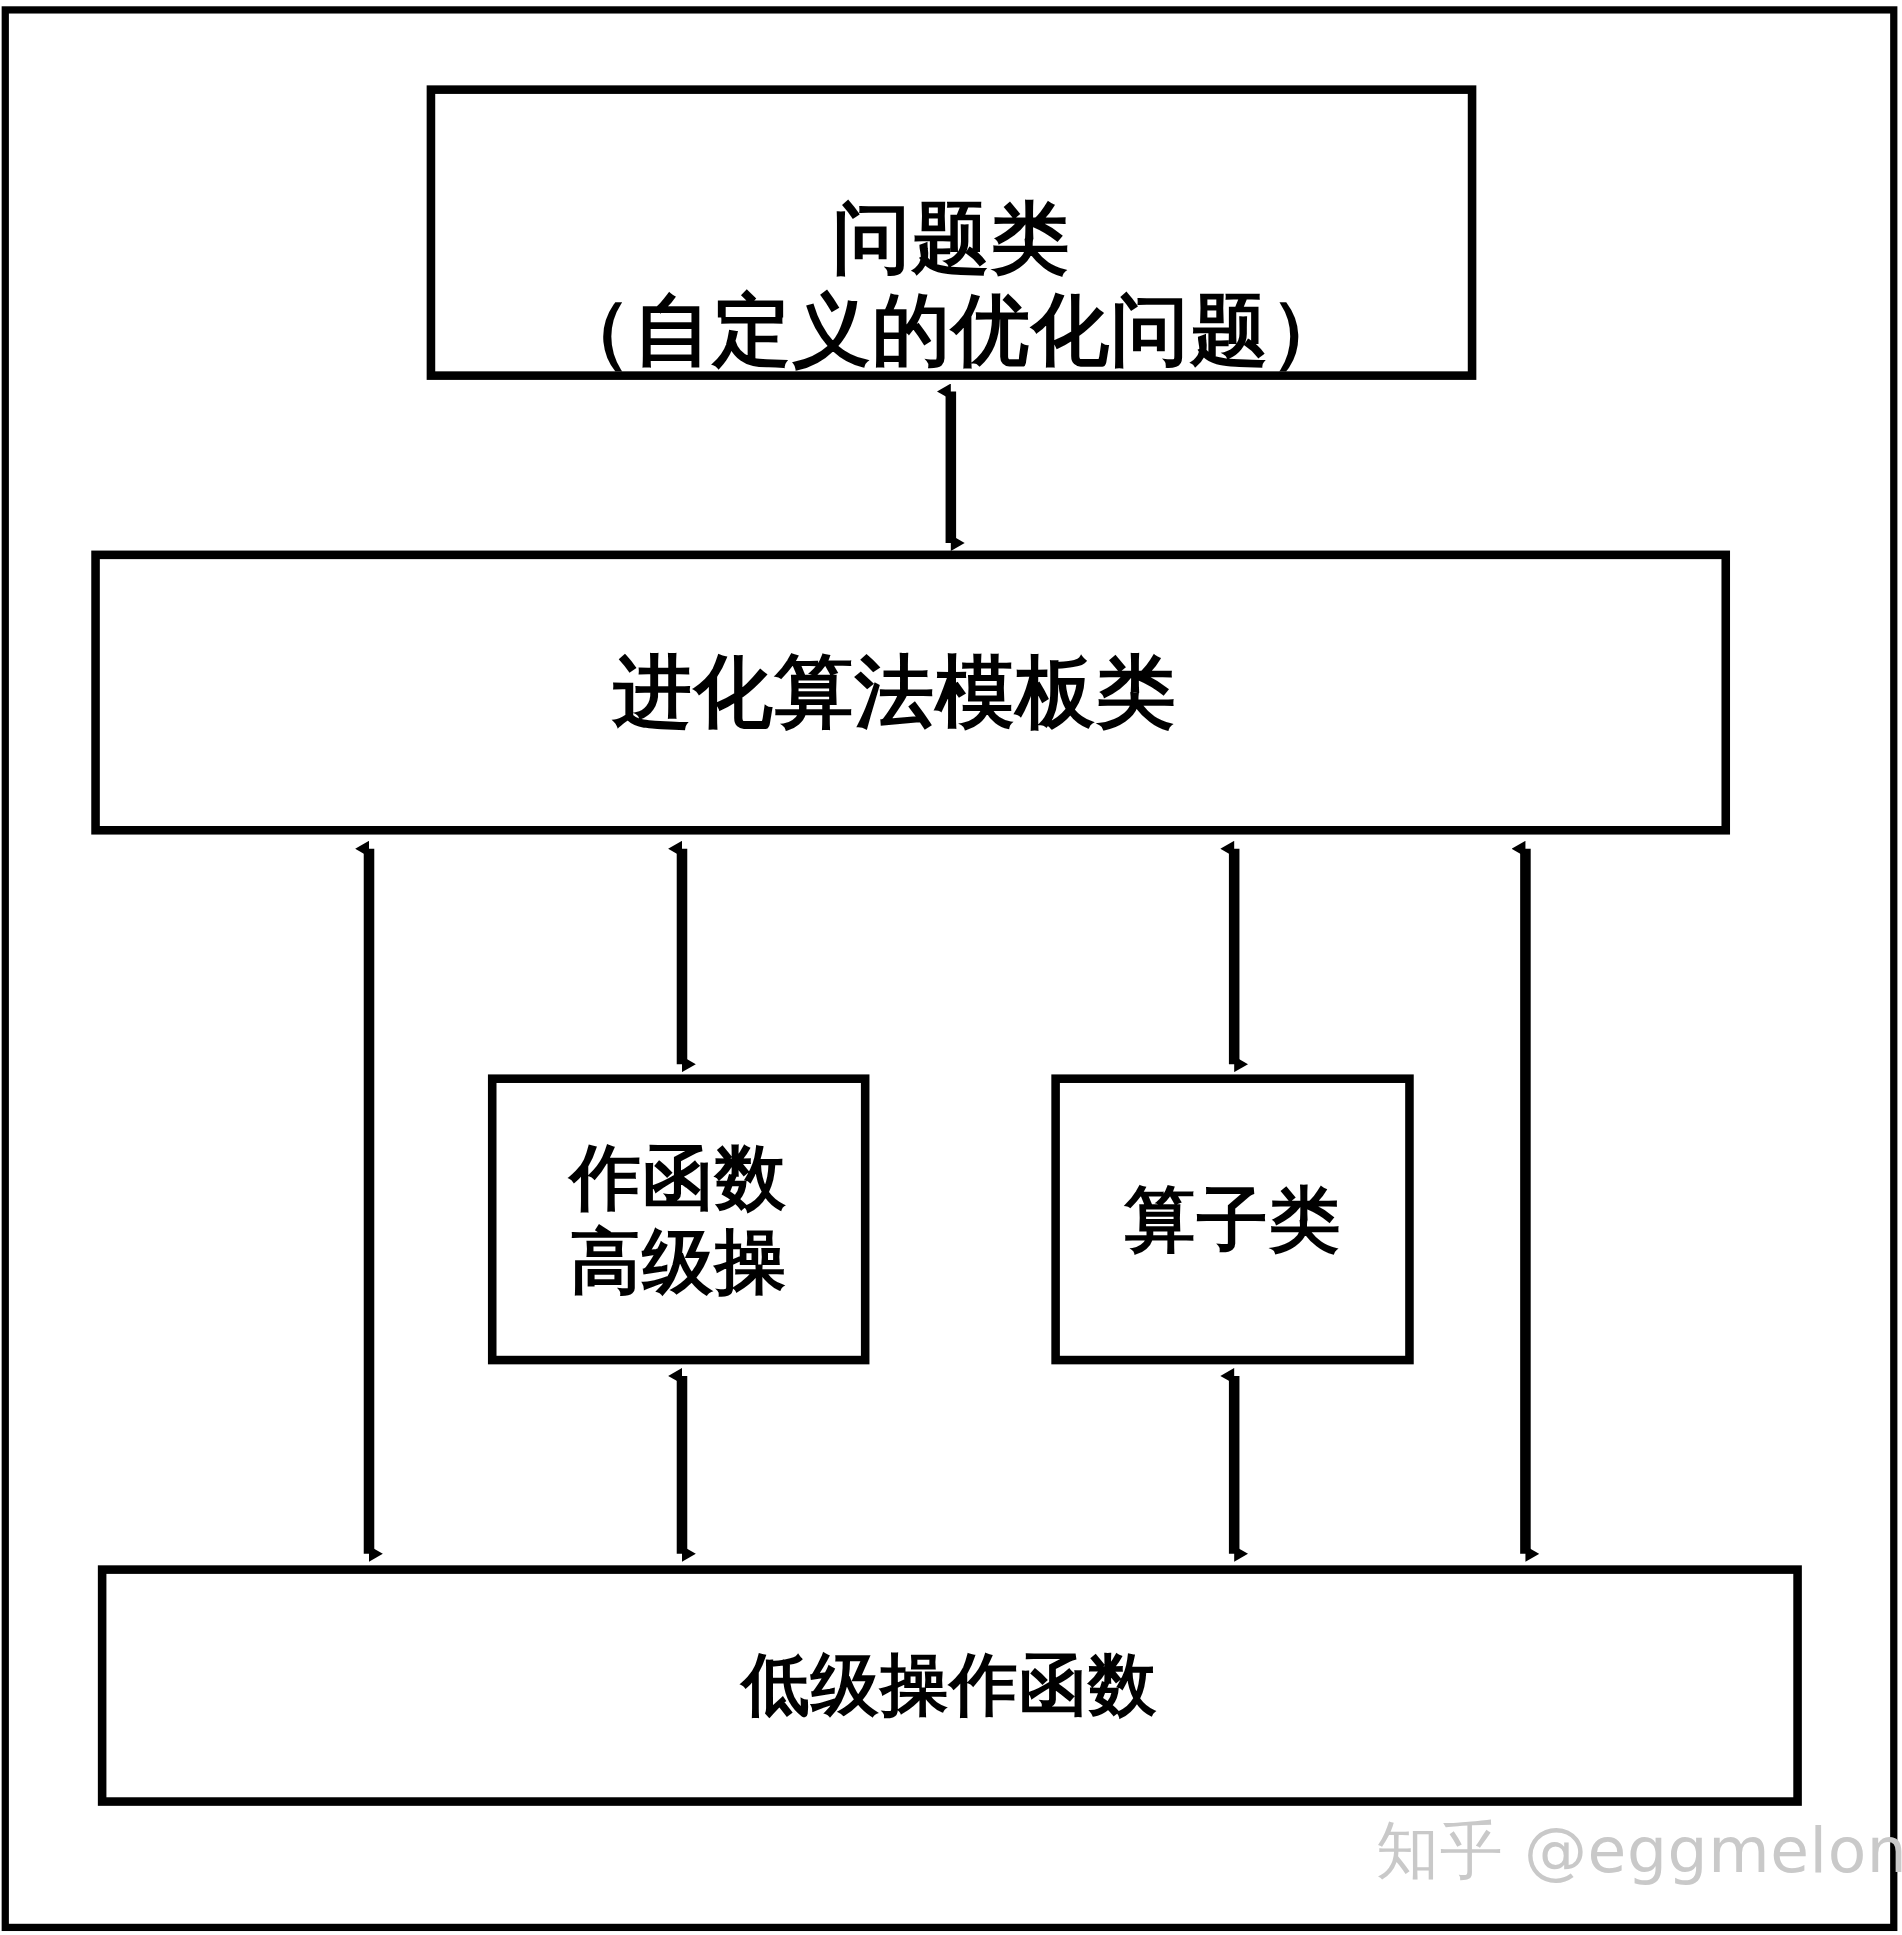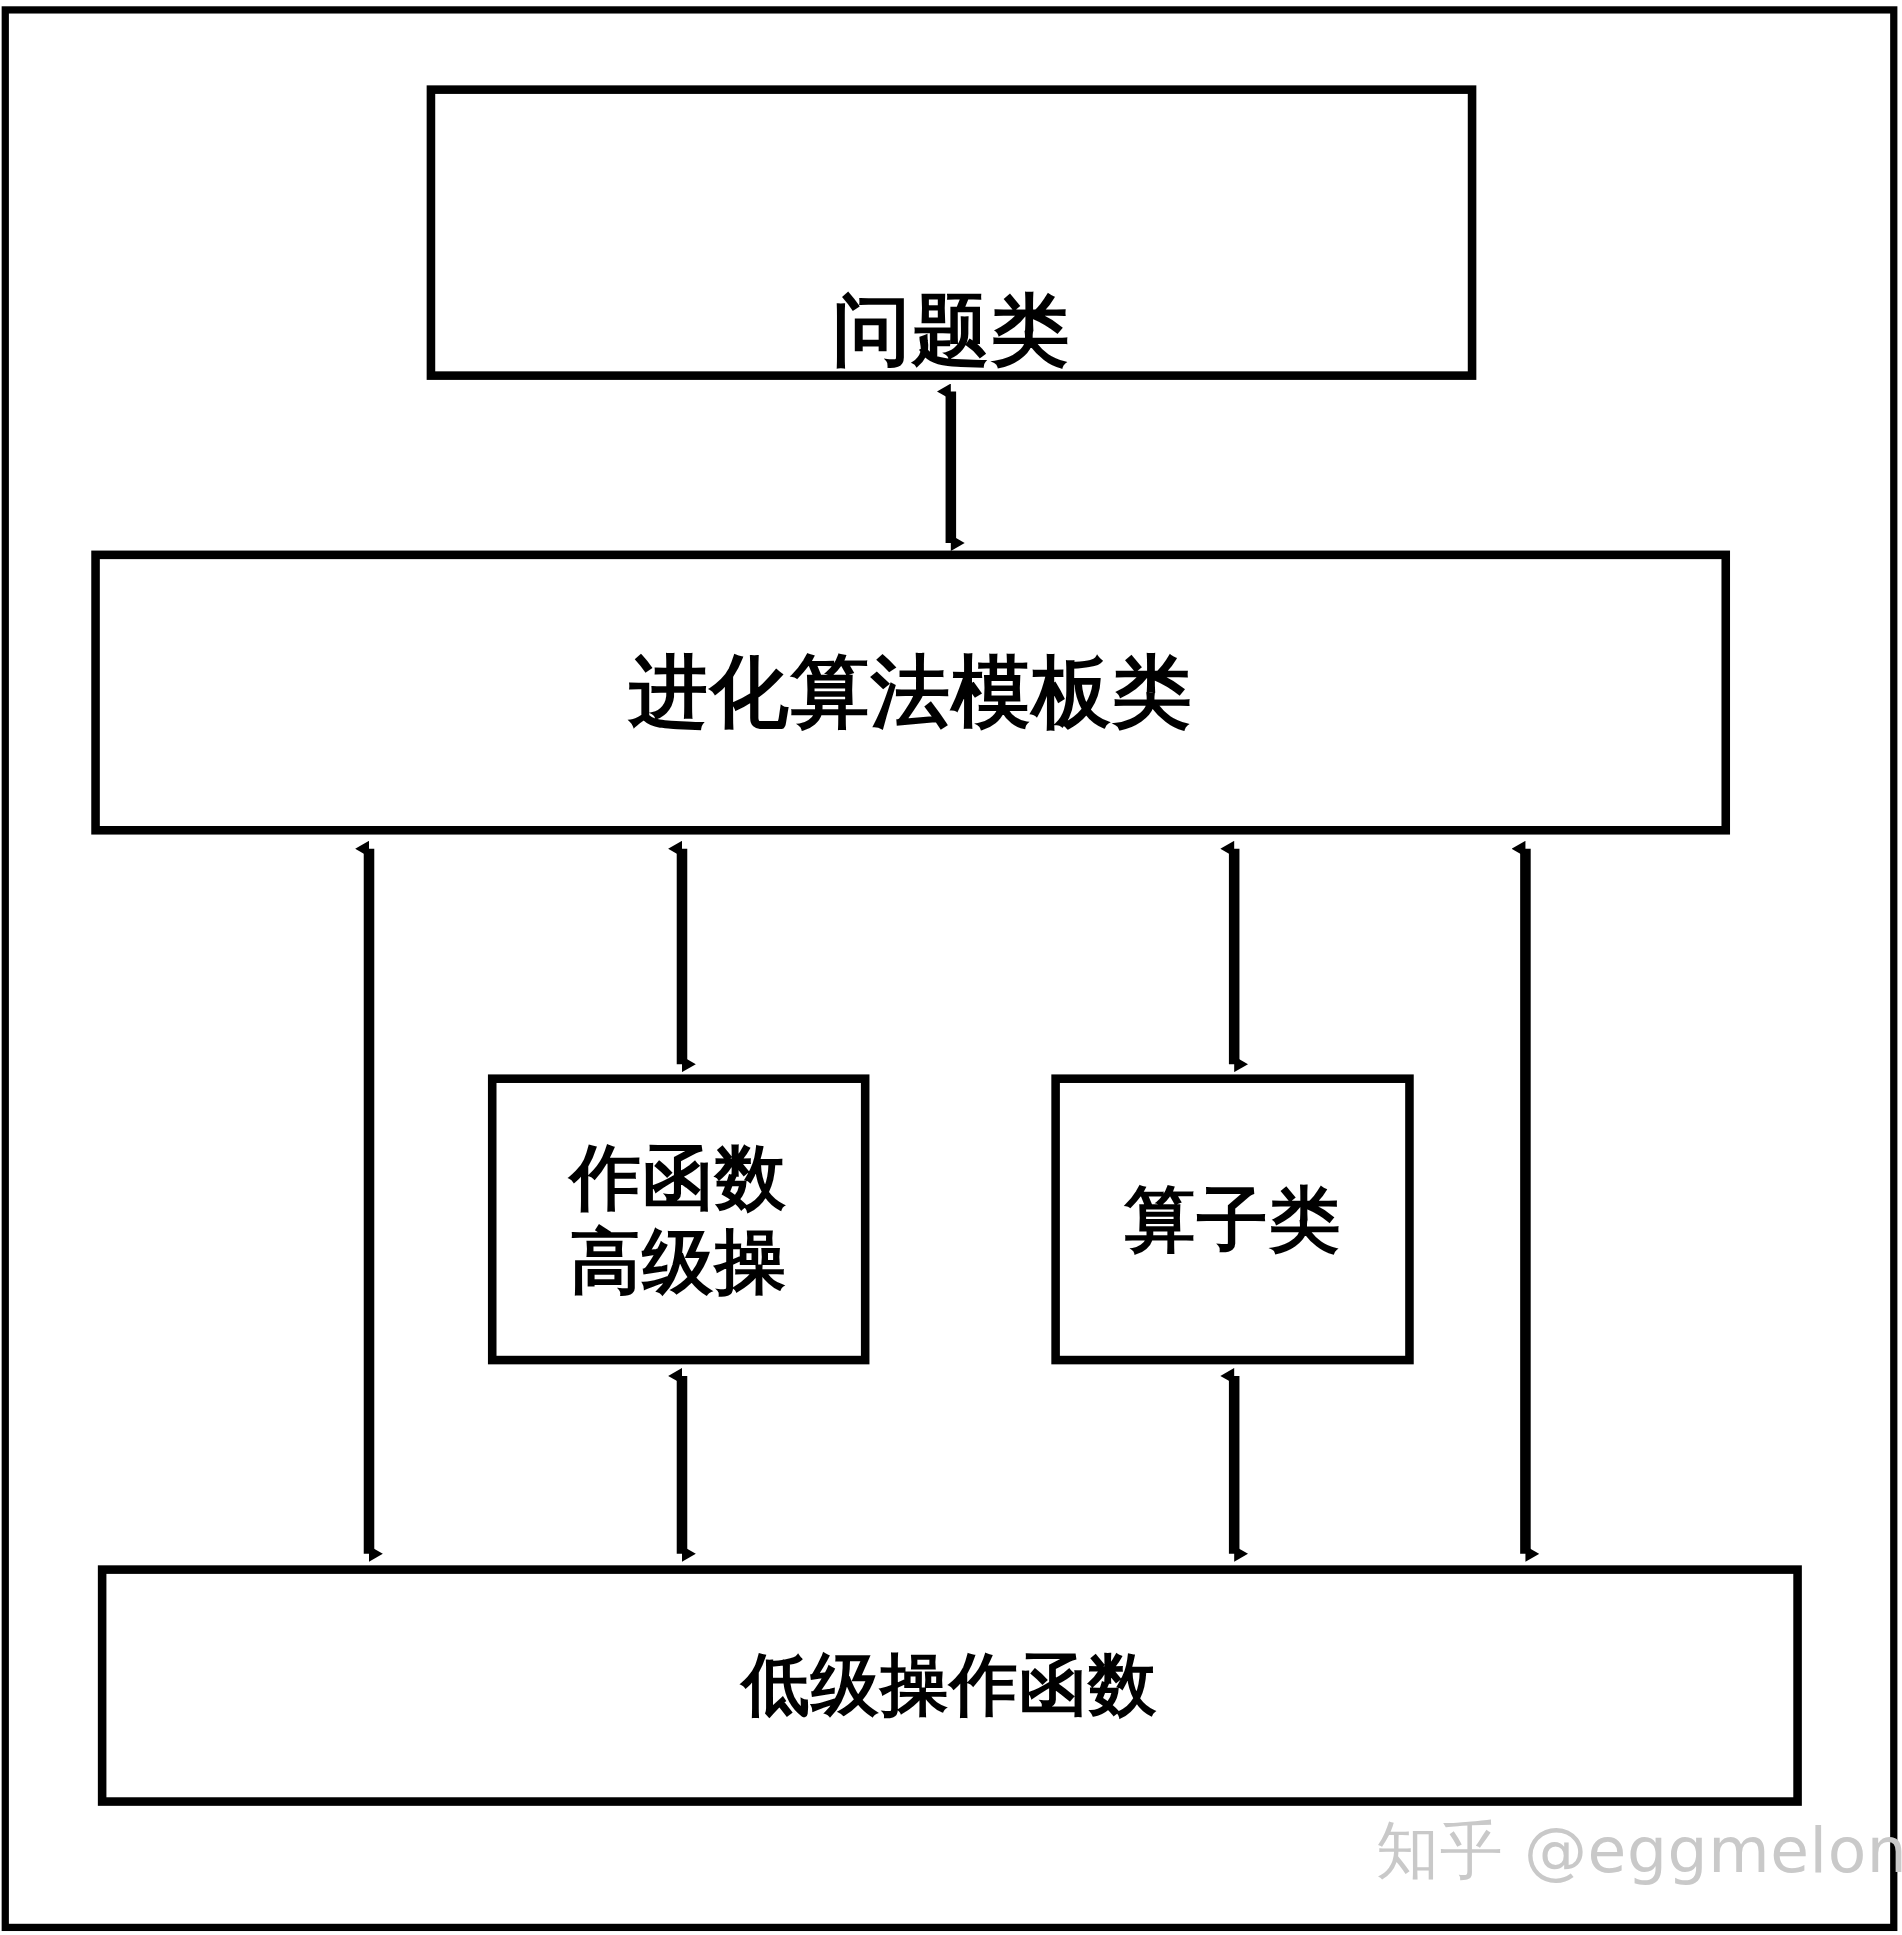--- a/index.html
+++ b/index.html
@@ -51,23 +51,24 @@
 
     <line x1="1873" y1="1288" x2="1873" y2="1615" stroke="#000000" stroke-width="16" marker-start="url(#ahU)" marker-end="url(#ahU)"></line>
 
     <line x1="1873" y1="2088" x2="1873" y2="2358" stroke="#000000" stroke-width="16" marker-start="url(#ahU)" marker-end="url(#ahU)"></line>
 
     <line x1="2315" y1="1288" x2="2315" y2="2358" stroke="#000000" stroke-width="16" marker-start="url(#ahU)" marker-end="url(#ahU)"></line>
   </svg>
 
   <div class="box-label" style="left:431px;top:90px;width:1041px;height:286px;font-size:78px;justify-content:flex-end;">
     <span>问题类</span>
+    <span>（自定义的优化问题）</span>
   </div>
 
-  <div class="box-label" style="left:96px;top:555px;width:1630px;height:275px;font-size:79px;">
+  <div class="box-label" style="left:80px;top:555px;width:1630px;height:275px;font-size:79px;">
     <span>进化算法模板类</span>
   </div>
 
   <div class="box-label" style="left:492px;top:1079px;width:373px;height:281px;font-size:71px;">
     <span>作函数</span>
     <span>高级操</span>
   </div>
 
   <div class="box-label" style="left:1056px;top:1079px;width:354px;height:281px;font-size:71px;text-align:center;">
     <span>算子类</span>

